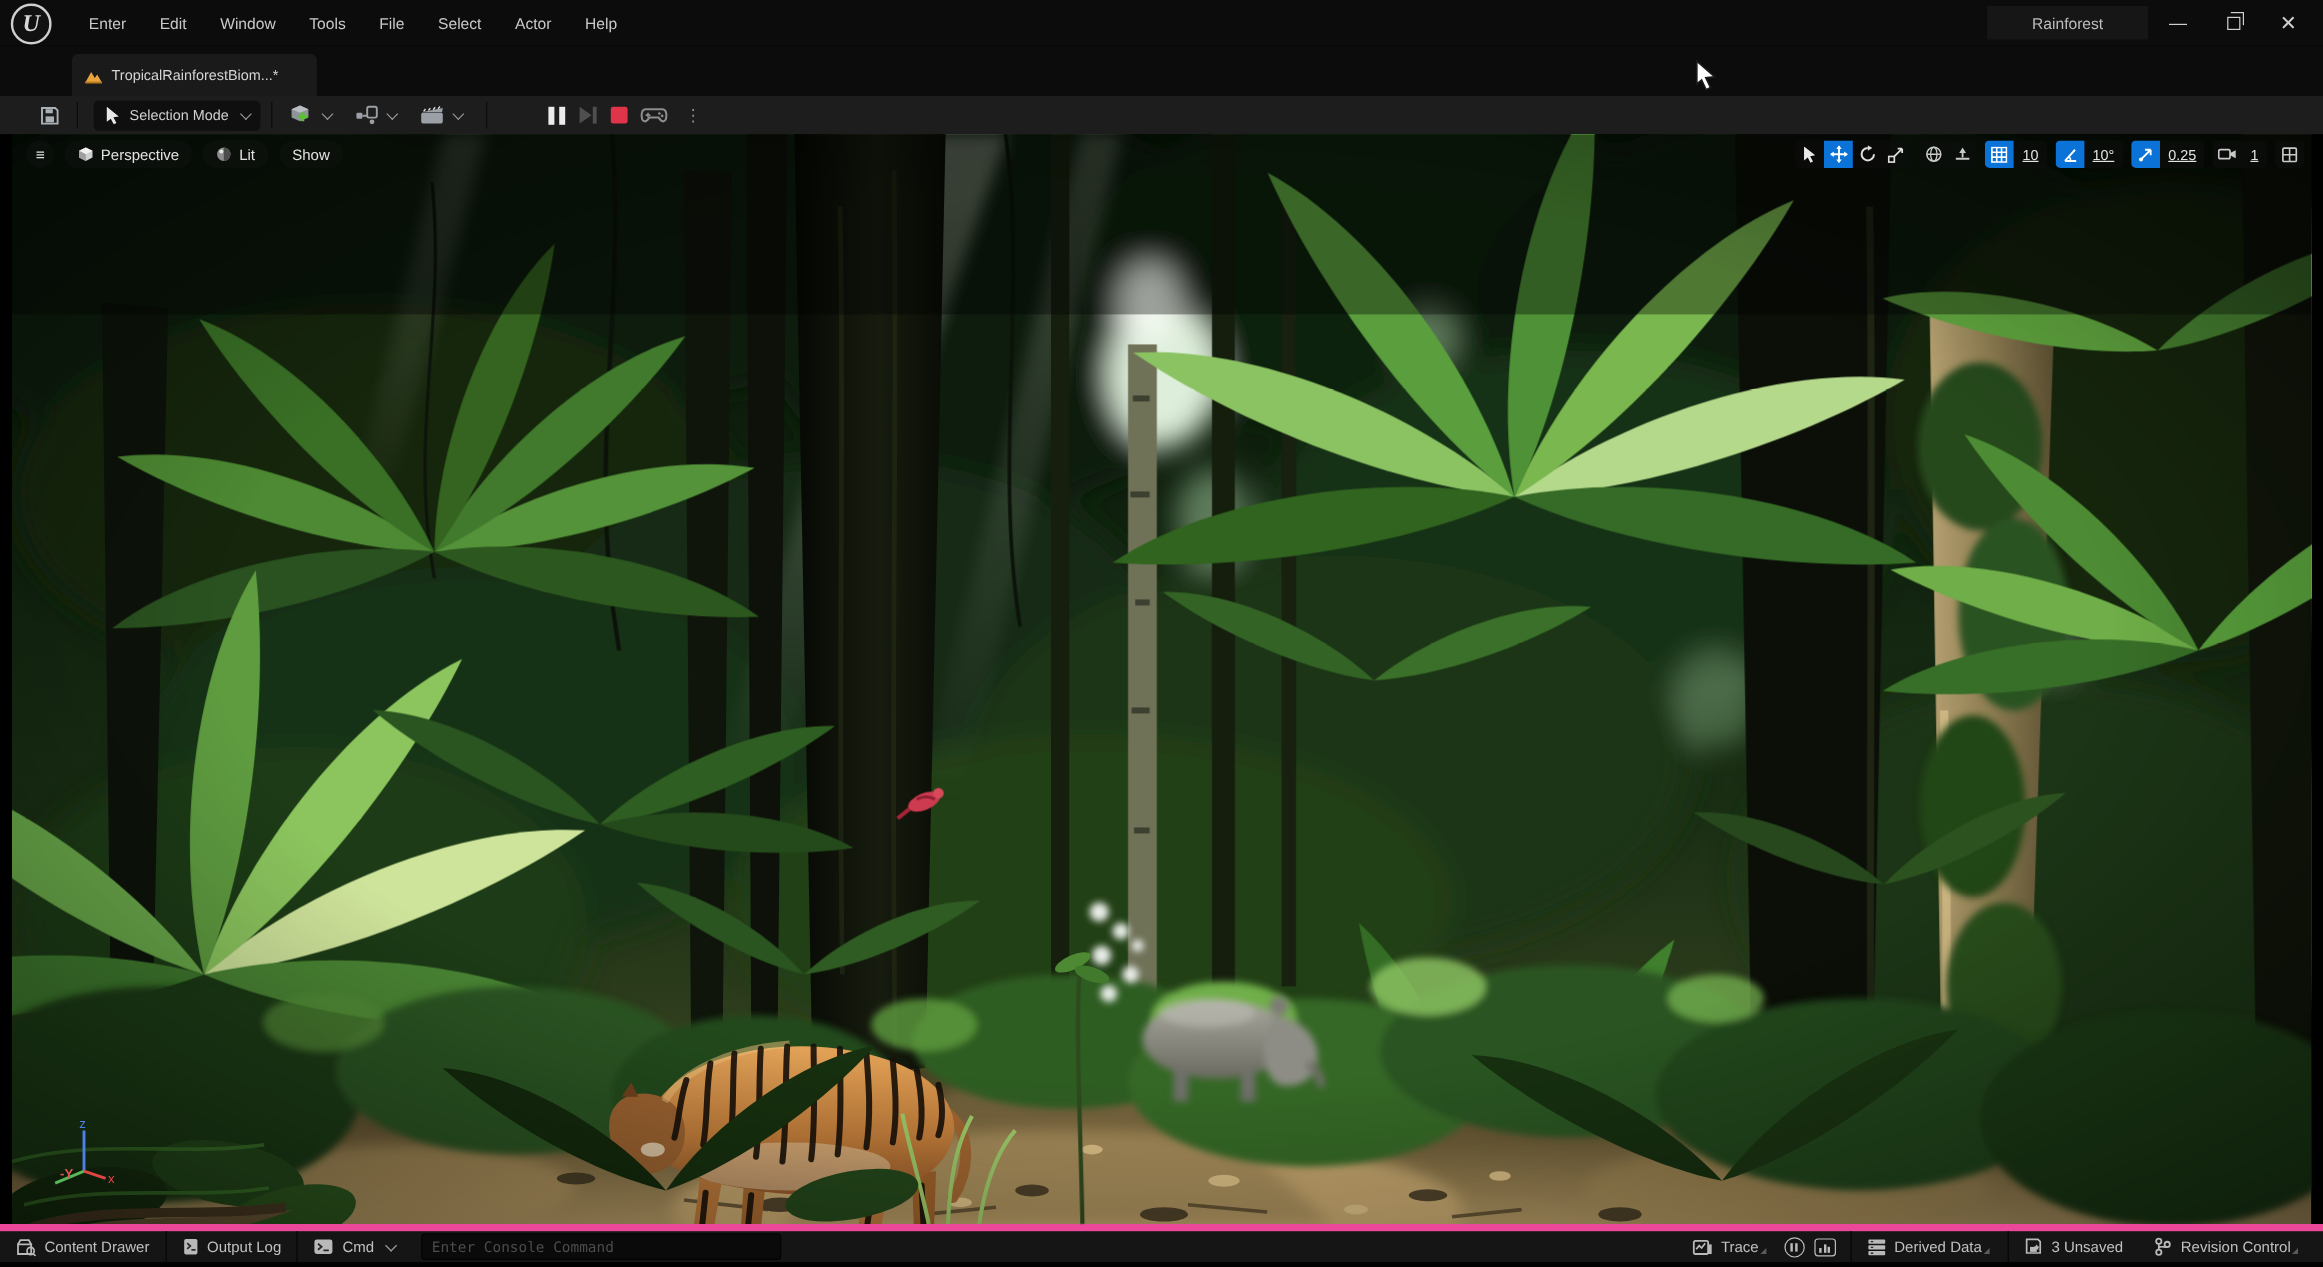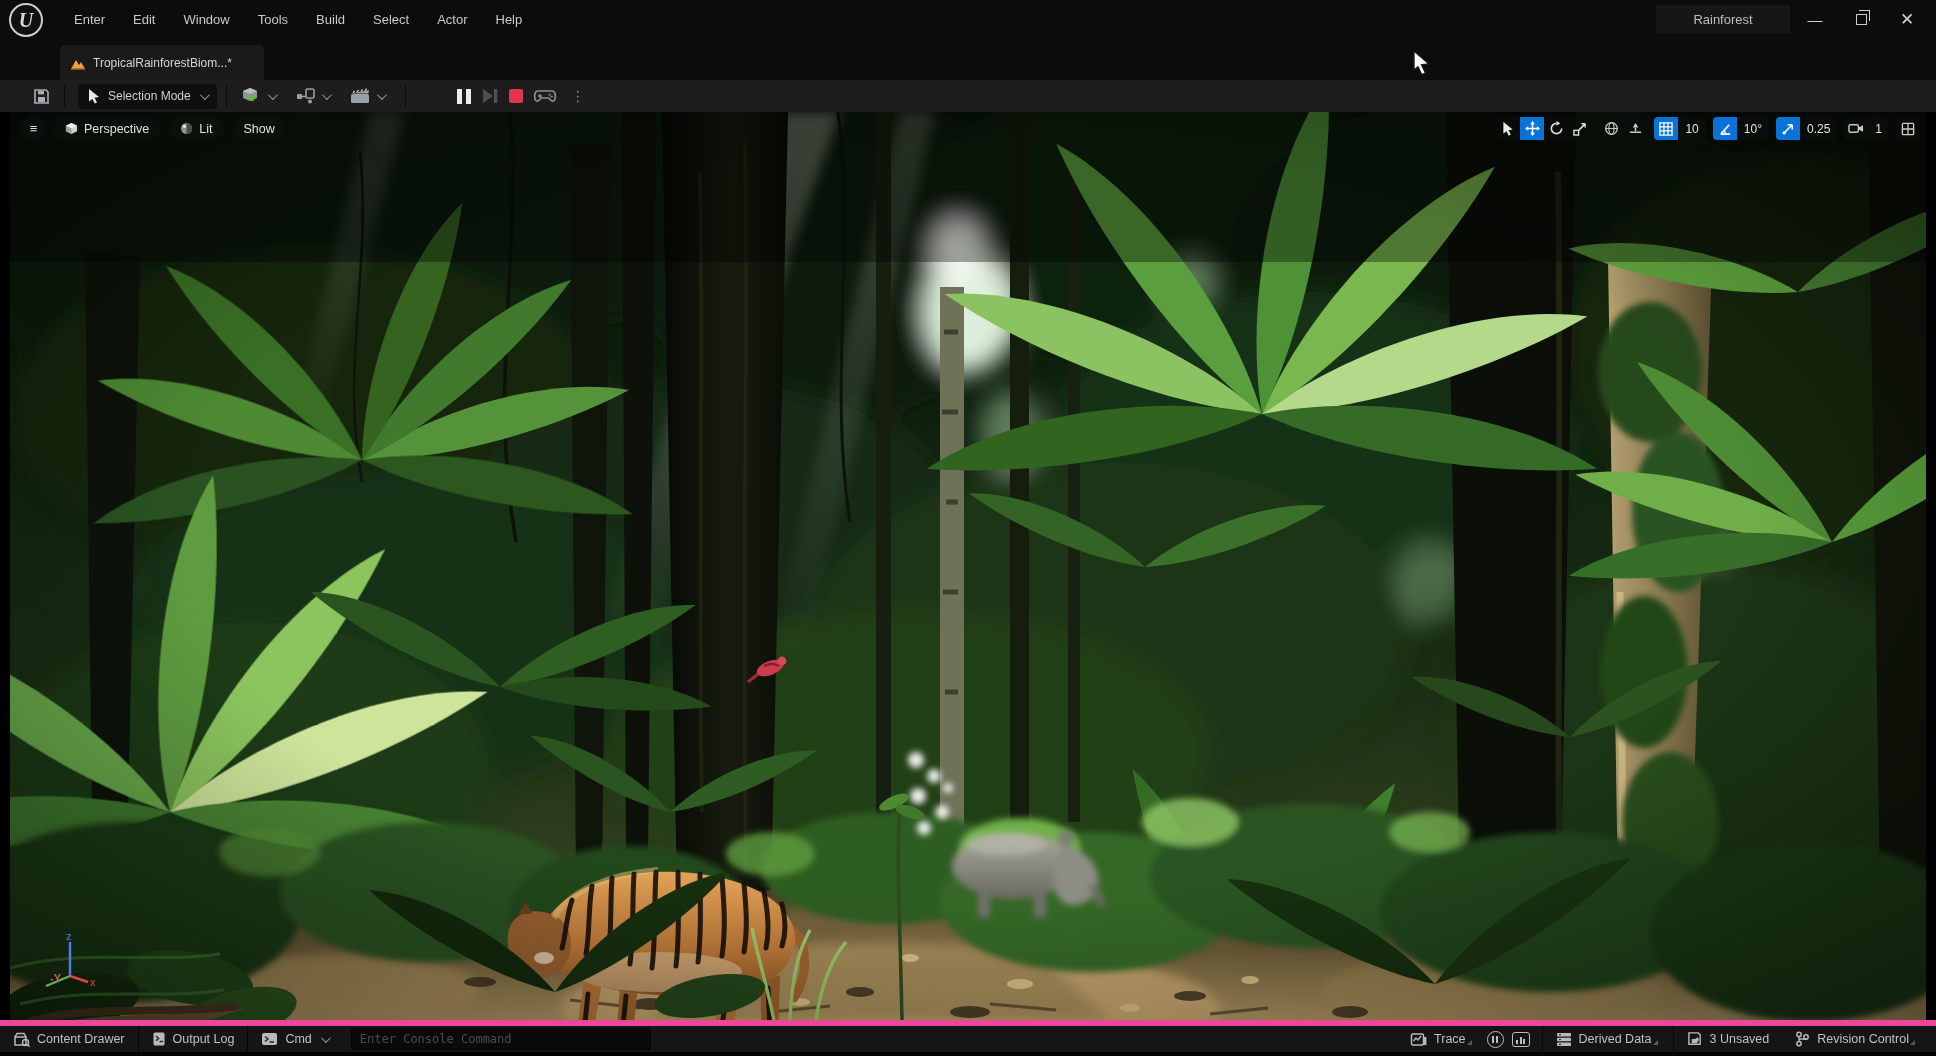--- a/index.html
+++ b/index.html
@@ -49,21 +49,21 @@
   #scene { position:absolute; left:10px; top:0; width:1916px; height:908px; display:block; }
   .vp-overlay-left { position:absolute; left:22px; top:5px; display:flex; align-items:center; gap:9px; z-index:5; }
   .vp-pill { height:23px; background:rgba(14,17,14,0.62); border-radius:12px; display:flex; align-items:center;
     gap:6px; padding:0 11px; color:#e2e2e2; font-size:12.5px; }
   .vp-circle { width:23px; height:23px; border-radius:50%; background:rgba(14,17,14,0.62); color:#dcdcdc;
     display:flex; align-items:center; justify-content:center; font-size:13px; }
   .vp-overlay-right { position:absolute; right:16px; top:5px; display:flex; align-items:center; gap:7px; z-index:5; }
   .tool-group { display:flex; align-items:center; background:rgba(12,14,12,0.66); border-radius:4px; overflow:hidden; }
   .tool-btn { width:24px; height:23px; display:flex; align-items:center; justify-content:center; }
   .tool-btn.active { background:#0b72d8; }
-  .snap-val { color:#e3e3e3; font-size:12px; padding:0 7px; }
+  .snap-val { color:#e3e3e3; font-size:12px; padding:0 7px;text-decoration:underline; }
   .gizmo { position:absolute; left:36px; bottom:26px; z-index:4; }
 
   
   #statusbar { top:1020px; height:32px; background:#151515; border-top:6px solid #ec4899; display:flex; align-items:center; }
   .sb-item { display:flex; align-items:center; gap:7px; color:#c0c0c0; font-size:12.5px; padding:0 13px; height:100%; }
   .sb-sep { width:1px; height:100%; background:#060606; }
   .console-input { width:300px; height:22px; background:#0a0a0a; border:1px solid #030303; border-radius:3px;
     color:#bdbdbd; font-size:12px; font-family:"DejaVu Sans Mono", monospace; padding:0 8px; outline:none; }
   .console-input::placeholder { color:#4c4c4c; }
   .sb-right { position:absolute; right:6px; top:0; height:100%; display:flex; align-items:center; }
@@ -83,21 +83,21 @@
 </head>
 <body>
 
 <div id="titlebar" class="bar">
   <div class="ue-logo">U</div>
   <div class="menus">
     <span class="menu-item">Enter</span>
     <span class="menu-item">Edit</span>
     <span class="menu-item">Window</span>
     <span class="menu-item">Tools</span>
-    <span class="menu-item">Build</span>
+    <span class="menu-item">File</span>
     <span class="menu-item">Select</span>
     <span class="menu-item">Actor</span>
     <span class="menu-item">Help</span>
   </div>
   <div class="proj-badge">Rainforest</div>
   <div class="win-btns">
     <div class="win-btn">—</div>
     <div class="win-btn">
         <span class="restore-glyph"></span>
       </div>

